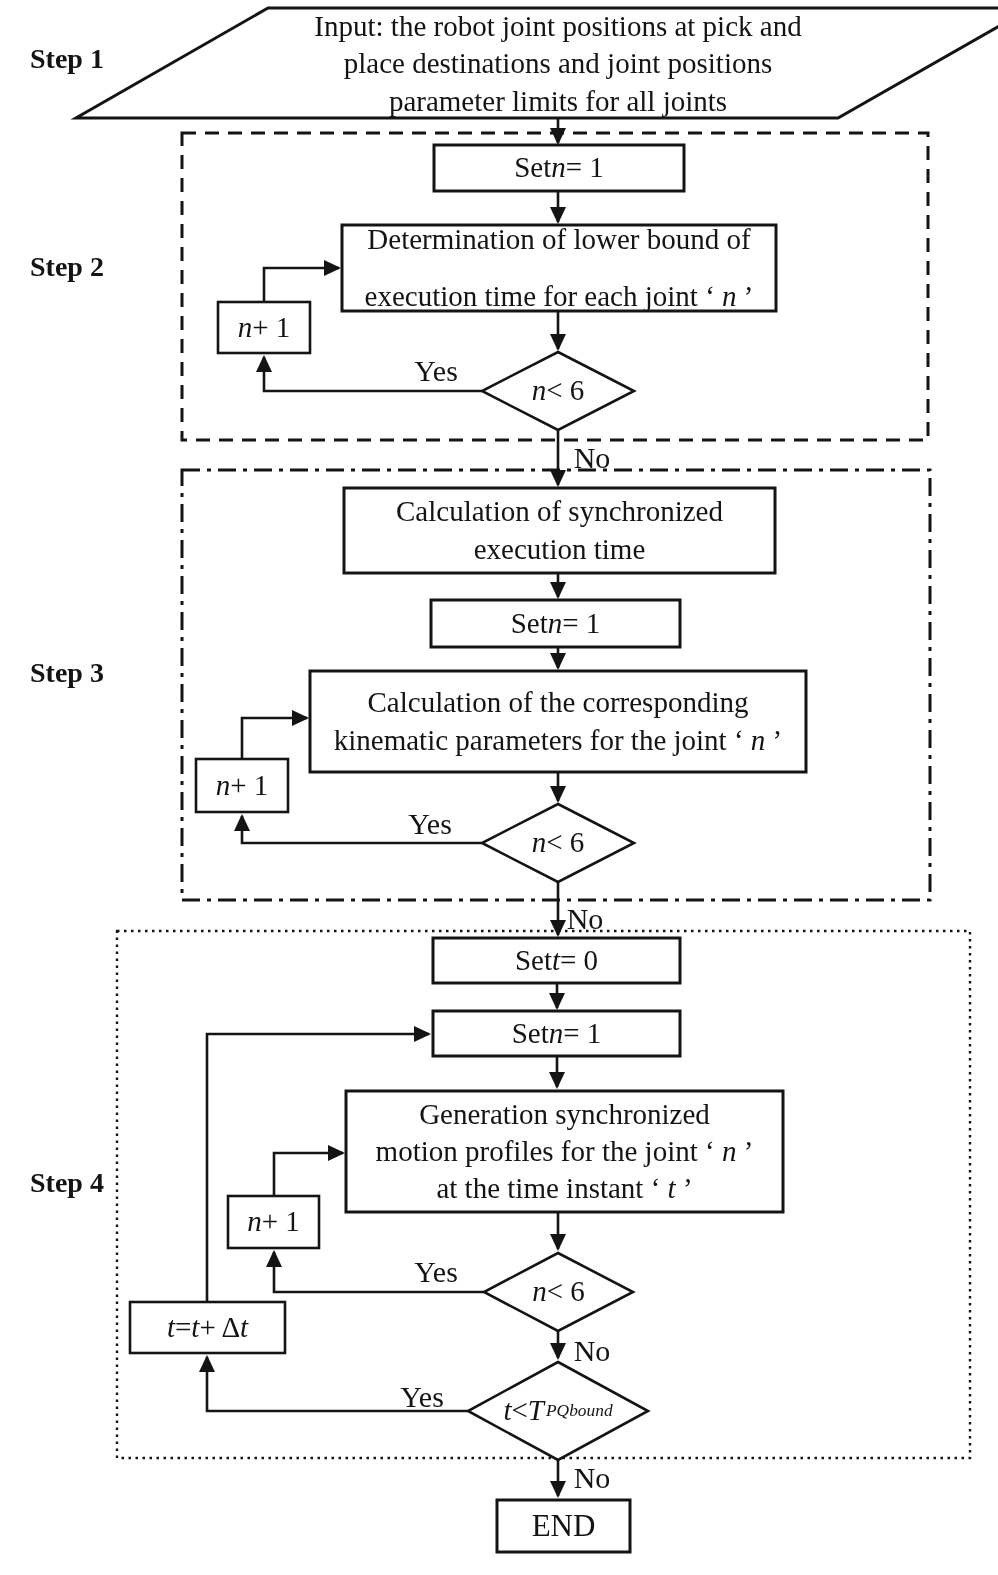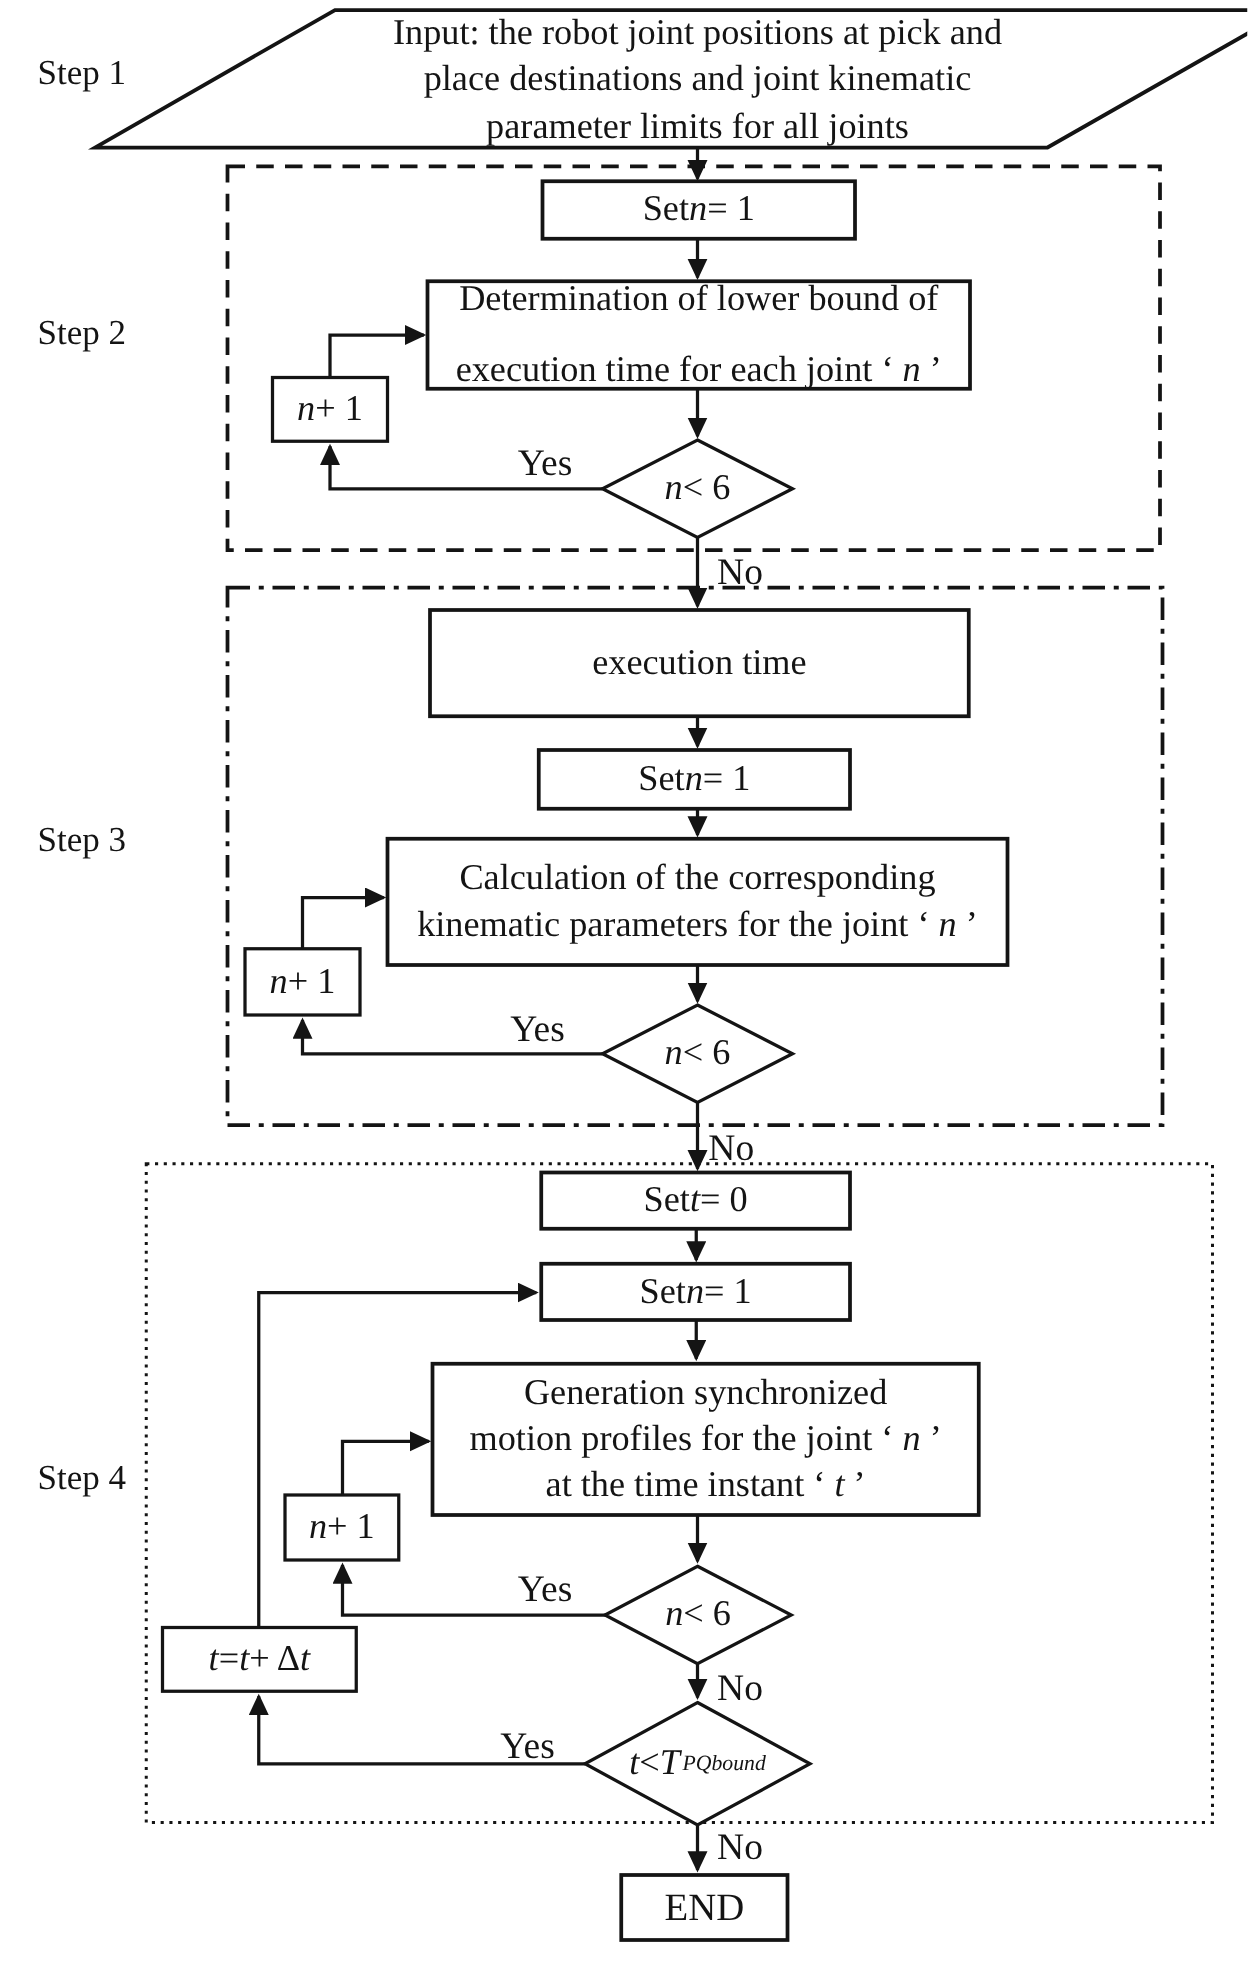--- a/index.html
+++ b/index.html
@@ -2,21 +2,21 @@
 <html><head>
 <meta charset="utf-8">
 <style>
   html,body{margin:0;padding:0;background:#ffffff;}
   #canvas{position:relative;width:998px;height:1575px;background:#ffffff;overflow:hidden;
           font-family:"Liberation Serif","DejaVu Serif",serif;color:#141414;}
   #wires{position:absolute;left:0;top:0;}
   .t{position:absolute;display:flex;align-items:center;justify-content:center;
      text-align:center;font-size:29px;line-height:1.28;color:#141414;}
   .col{flex-direction:column;}
-  .step{font-weight:normal;font-size:28px;justify-content:flex-start;text-align:center;}
+  .step{font-weight:bold;font-size:28px;justify-content:flex-start;text-align:center;}
   .branch{font-size:30px;}
   .mi{font-style:italic;}
   .mr{font-style:normal;}
   .stack{display:inline-flex;flex-direction:row;align-items:flex-start;
          font-size:0.60em;line-height:1.0;vertical-align:-0.62em;margin-left:2px;font-style:italic;}
   .ln{display:block;}
 </style>
 </head>
 <body>
 
@@ -81,21 +81,21 @@
     <rect x="497" y="1500" width="133" height="52" fill="#ffffff" stroke="#141414" stroke-width="3"></rect>
   </svg>
 
   <div class="t step" style="left:30px;top:44px;width:120px;height:30px;">Step 1</div>
   <div class="t step" style="left:30px;top:252px;width:120px;height:30px;">Step 2</div>
   <div class="t step" style="left:30px;top:658px;width:120px;height:30px;">Step 3</div>
   <div class="t step" style="left:30px;top:1168px;width:120px;height:30px;">Step 4</div>
 
   <div class="t col" style="left:238px;top:12px;width:640px;height:104px;">
     <span class="ln">Input: the robot joint positions at pick and</span>
-    <span class="ln">place destinations and joint kinematic</span>
+    <span class="ln">place destinations and joint positions</span>
     <span class="ln">parameter limits for all joints</span>
   </div>
 
   <div class="t" style="left:434px;top:145px;width:250px;height:46px;">
       <span class="mr">Set </span>
       <span class="mi">n</span>
       <span class="mr"> = 1</span>
     </div>
   <div class="t col" style="left:342px;top:225px;width:434px;height:86px;gap:19px;">
     <span class="ln">Determination of lower bound of</span>
@@ -106,20 +106,21 @@
       <span class="mr"> + 1</span>
     </div>
   <div class="t" style="left:482px;top:352px;width:152px;height:78px;">
       <span class="mi">n</span>
       <span class="mr"> &lt; 6</span>
     </div>
   <div class="t branch" style="left:396px;top:356px;width:80px;height:30px;">Yes</div>
   <div class="t branch" style="left:552px;top:443px;width:80px;height:30px;">No</div>
 
   <div class="t col" style="left:344px;top:488px;width:431px;height:85px;">
+    <span class="ln">Calculation of synchronized</span>
     <span class="ln">execution time</span>
   </div>
   <div class="t" style="left:431px;top:600px;width:249px;height:47px;">
       <span class="mr">Set </span>
       <span class="mi">n</span>
       <span class="mr"> = 1</span>
     </div>
   <div class="t col" style="left:310px;top:671px;width:496px;height:101px;">
     <span class="ln">Calculation of the corresponding</span>
     <span class="ln"><span class="mr">kinematic parameters for the joint ‘ </span><span class="mi">n</span><span class="mr"> ’</span></span>

